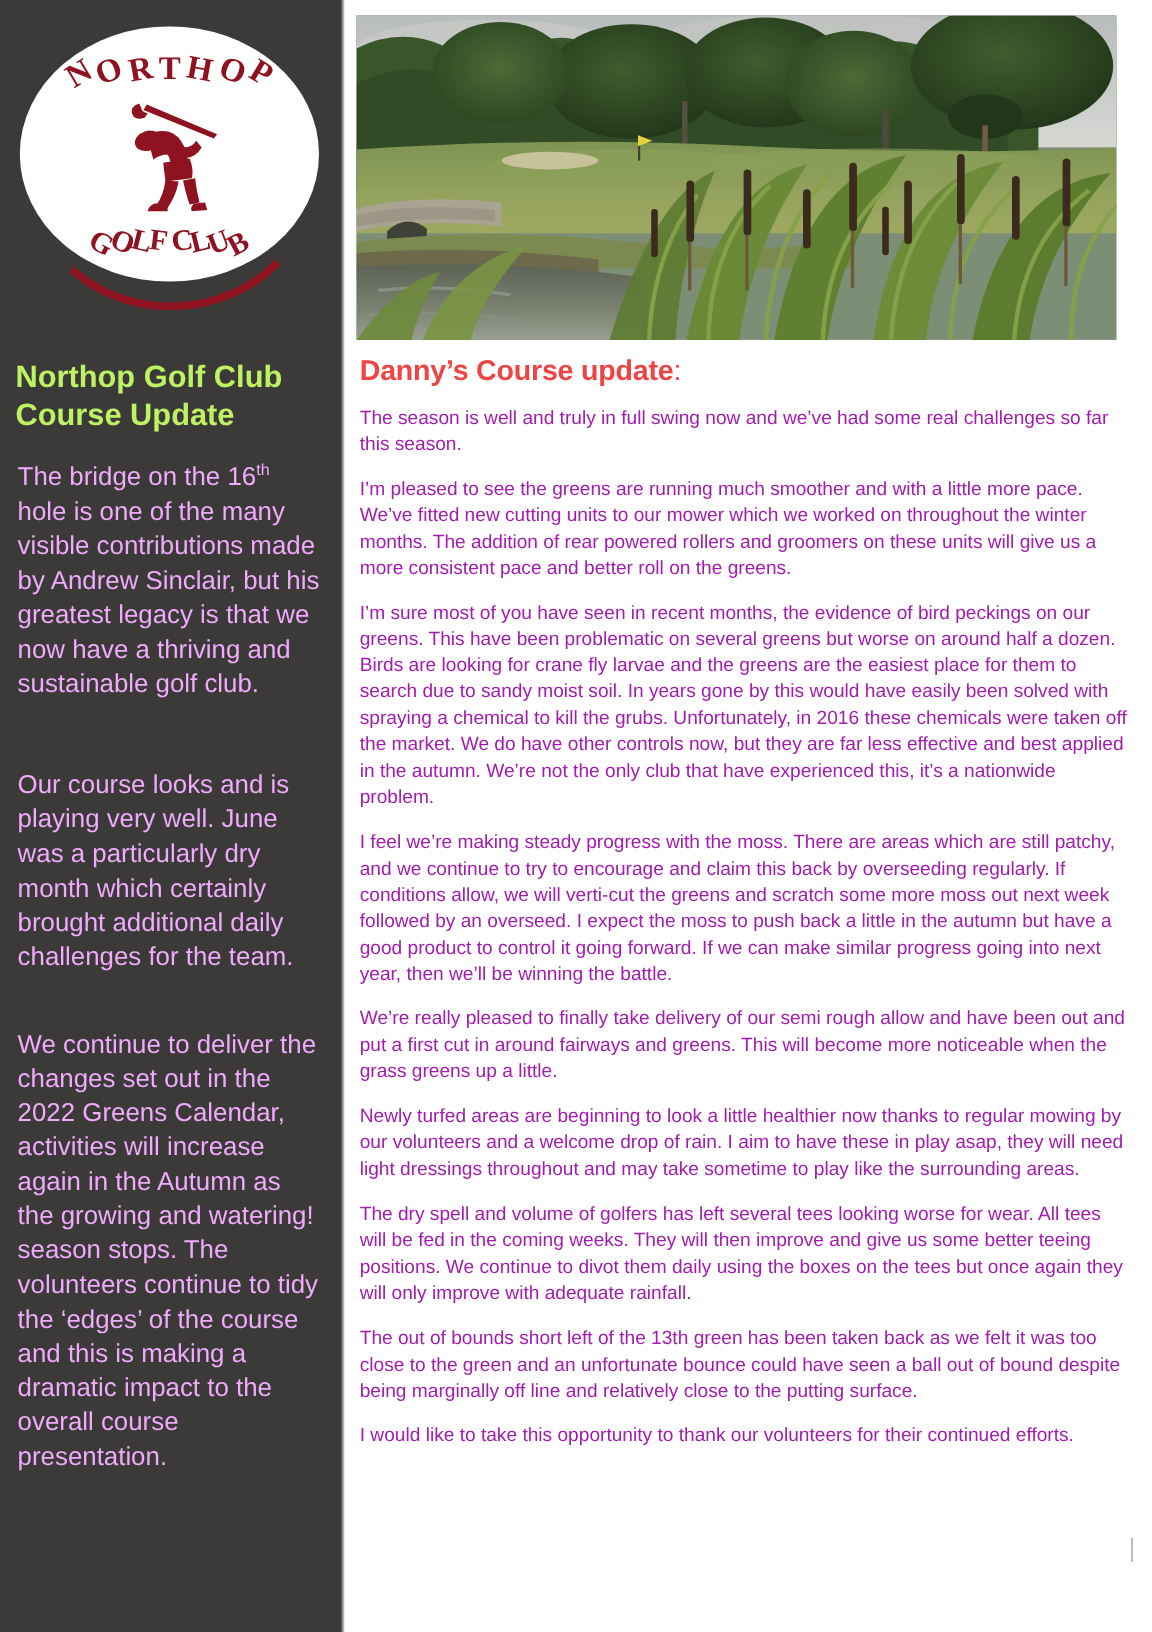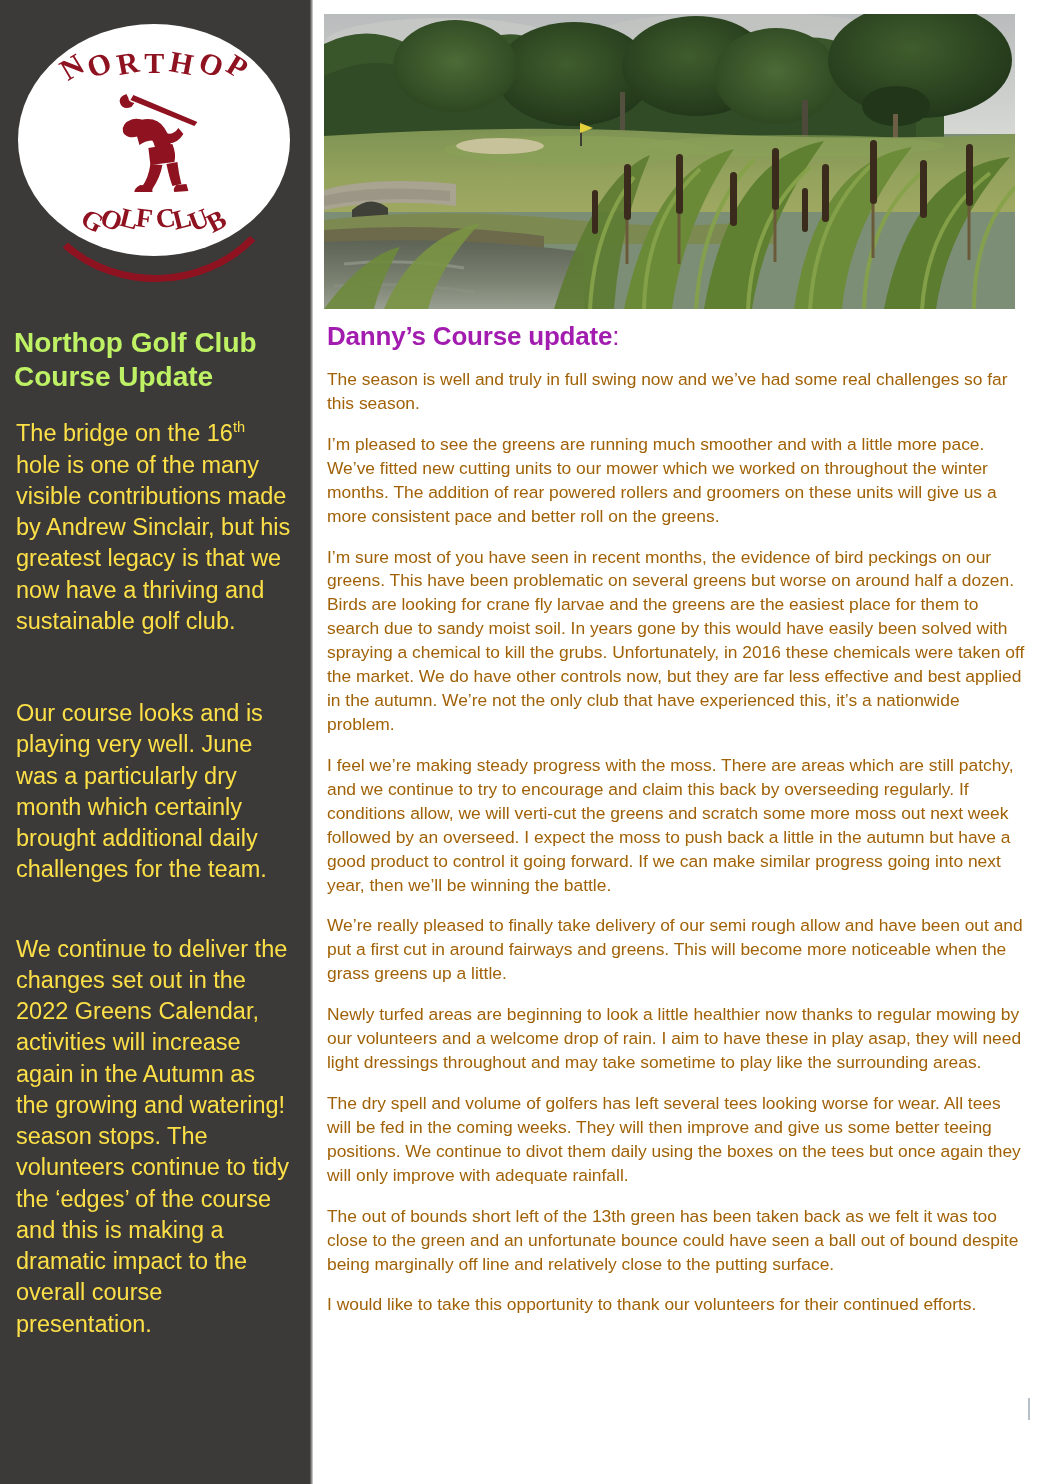--- a/index.html
+++ b/index.html
@@ -92,21 +92,21 @@
     font-weight: bold;
     text-align: left;
     line-height: 1.22;
     margin: 0;
   }
   .side-head.h1 { margin-top: 32px; }
   .side-head.h2 { }
   .side-head.h3 { margin-top: 22px; }
 
   .side-para {
-    color: #fde047;
+    color: #f0abfc;
     font-size: 23.5px;
     line-height: 1.33;
     margin: 0;
     padding: 0 4px 0 2px;
   }
   .side-para.p1 { margin-top: 24px; }
   .side-para.p2 { margin-top: 61px; }
   .side-para.p3 { margin-top: 48px; }
   .side-para sup { font-size: 0.62em; vertical-align: super; }
 
@@ -126,31 +126,31 @@
     height: 295px;
     overflow: hidden;
     background: #7d8e76;
   }
   .photo svg { display: block; width: 100%; height: 100%; }
 
   .article-title {
     margin: 12px 0 0 3px;
     font-size: 26px;
     font-weight: bold;
-    color: #a21caf;
+    color: #ef4444;
     letter-spacing: -0.2px;
   }
   .article-title .colon { font-weight: normal; }
 
   .body-para {
     margin: 17px 0 0 3px;
     width: 702px;
     font-size: 17.4px;
     line-height: 1.375;
-    color: #a16207;
+    color: #a21caf;
     text-align: left;
   }
   .body-para.first { margin-top: 16px; }
 
   .right-rule {
     position: absolute;
     right: 31px;
     top: 1398px;
     width: 2px;
     height: 22px;

